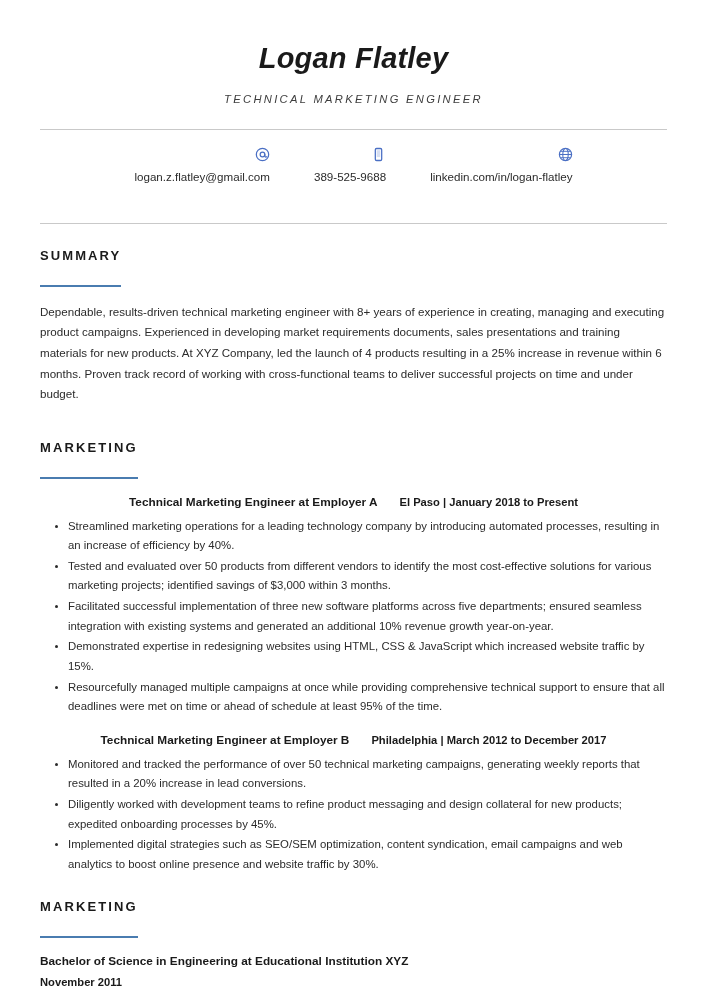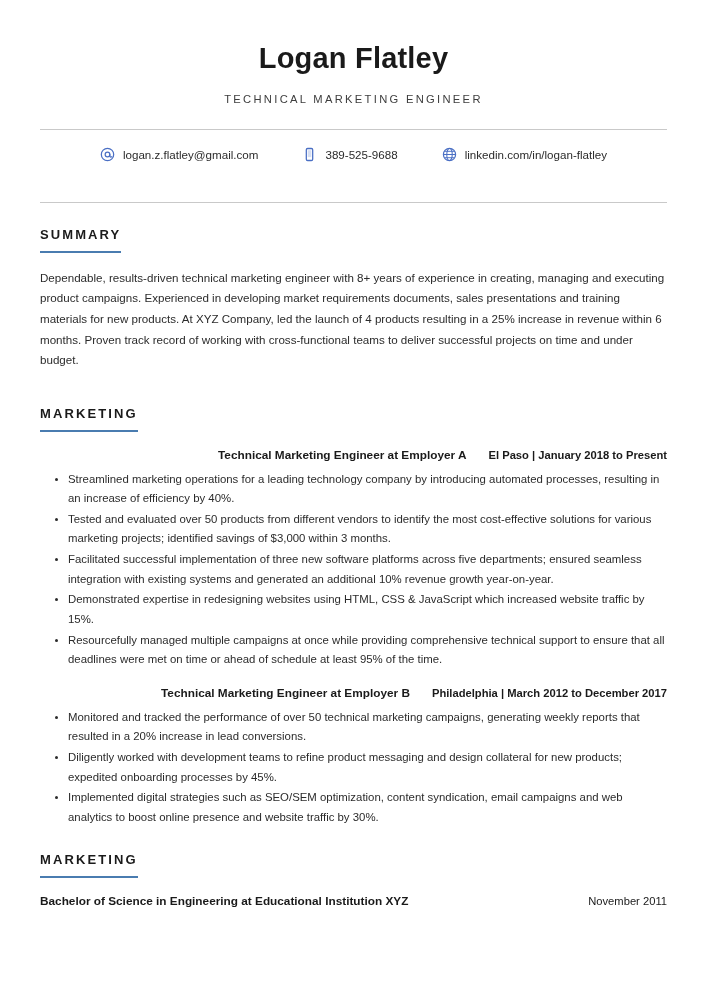--- a/index.html
+++ b/index.html
@@ -21,20 +21,21 @@
     box-sizing: border-box;
     padding: 0 40px;
     position: relative;
     background: #ffffff;
   }
 
   
   .header {
     padding-top: 42px;
     text-align: center;
+    font-style: italic;
   }
   .name {
     font-size: 29px;
     font-weight: 700;
     letter-spacing: 0.2px;
     color: #1a1a1a;
     margin: 0;
     line-height: 1.15;
   }
   .job-title {
@@ -53,41 +54,42 @@
   
   .contact-row {
     display: flex;
     justify-content: center;
     align-items: center;
     gap: 44px;
     padding: 17px 0 16px 0;
   }
   .contact-item {
     display: flex;
-    align-items: center;
+    align-items: flex-end;
     gap: 8px;
     font-size: 11.6px;
     color: #2b2b2b;
     white-space: nowrap;
+    flex-direction: column;
   }
   .contact-icon {
     width: 15px;
     height: 15px;
     display: inline-flex;
     align-items: center;
     justify-content: center;
     flex: 0 0 auto;
   }
   .contact-icon svg { display: block; }
 
   
   .section { padding-top: 22px; }
   .section-head {
     display: inline-block;
-    padding-bottom: 8px;
+    padding-bottom: 21px;
     border-bottom: 2.5px solid #4a7cb0;
   }
   .section-title {
     font-size: 13px;
     font-weight: 700;
     letter-spacing: 2.1px;
     color: #1a1a1a;
     line-height: 1.1;
   }
 
@@ -95,21 +97,21 @@
     margin-top: 15px;
     font-size: 11.6px;
     line-height: 1.78;
     color: #2b2b2b;
   }
 
   
   .job { margin-top: 16px; }
   .job-header {
     display: flex;
-    justify-content: flex-end;
+    justify-content: center;
     align-items: baseline;
     gap: 22px;
   }
   .job-role {
     font-size: 11.8px;
     font-weight: 700;
     color: #1a1a1a;
   }
   .job-meta {
     font-size: 11.2px;
@@ -141,29 +143,30 @@
     background: #2b2b2b;
   }
 
   
   .edu-row {
     display: flex;
     justify-content: space-between;
     align-items: baseline;
     gap: 8px;
     margin-top: 16px;
+    flex-direction: column;
   }
   .edu-degree {
     font-size: 11.8px;
     font-weight: 700;
     color: #1a1a1a;
   }
   .edu-date {
     font-size: 11.2px;
-    font-weight: 400;
+    font-weight: 700;
     color: #1a1a1a;
     white-space: nowrap;
   }
 </style>
 </head>
 <body>
 
 <div class="page">
 
   <div class="header">

